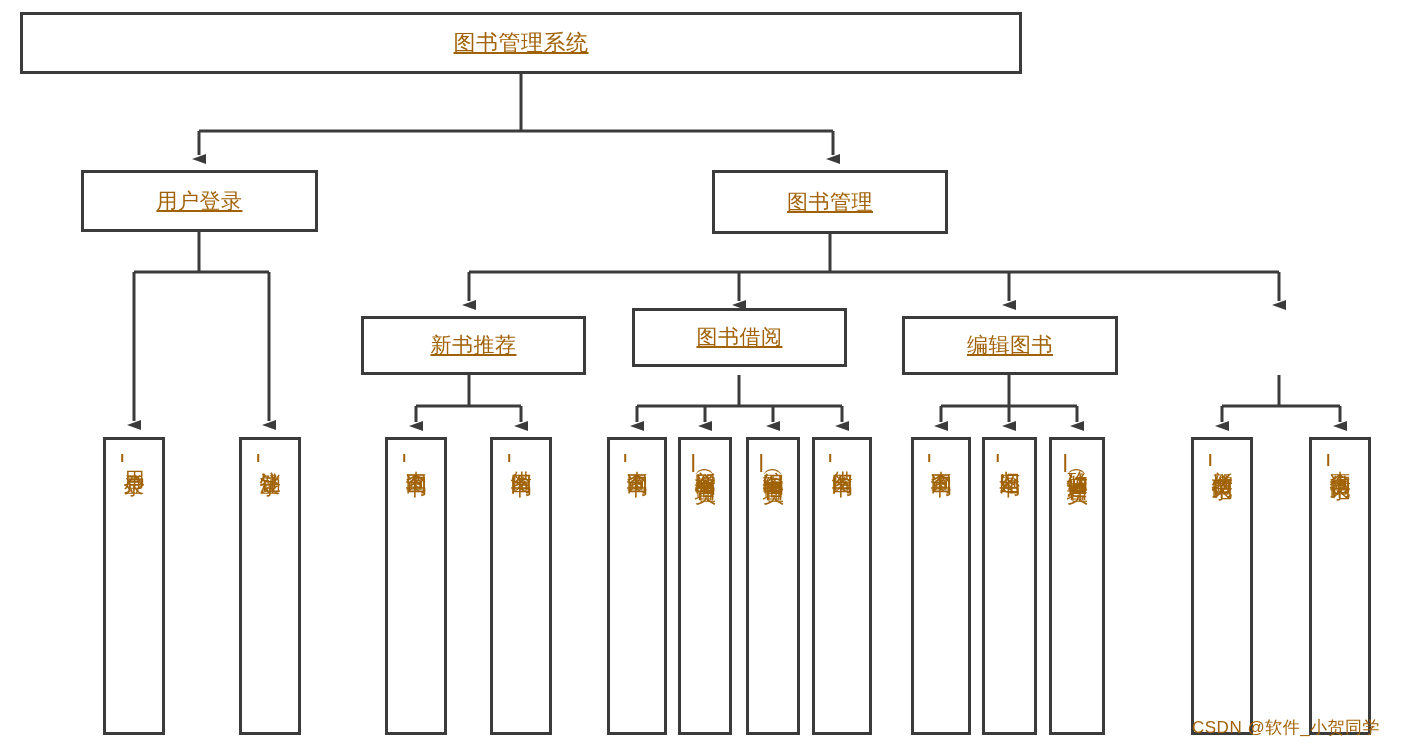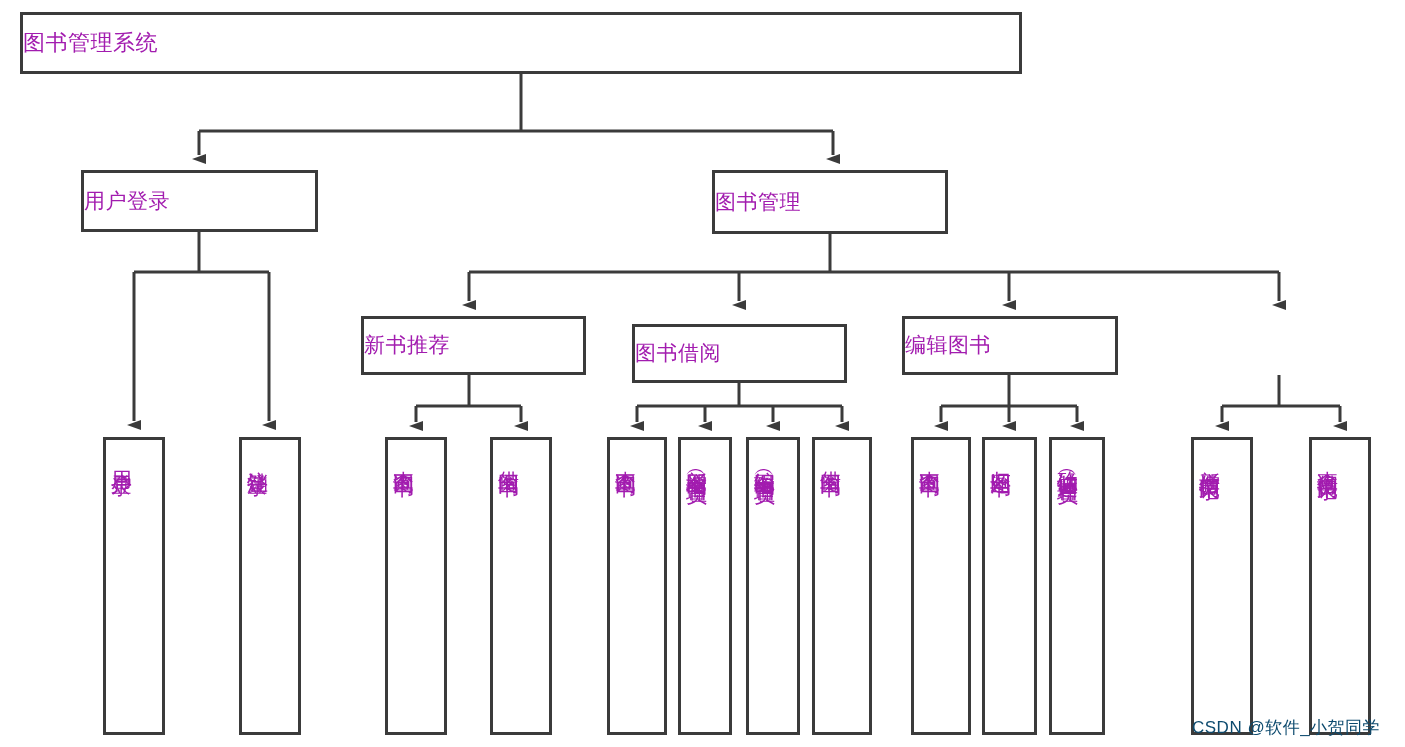--- a/index.html
+++ b/index.html
@@ -26,22 +26,23 @@
     height: 747px;
     pointer-events: none;
   }
   .node {
     position: absolute;
     box-sizing: border-box;
     background: #ffffff;
     border: 3px solid #3b3b3b;
     display: flex;
     align-items: center;
-    justify-content: flex-start;
-    color: #a21caf;
+    justify-content: center;
+    color: #a16207;
+    text-decoration: underline;
   }
   .node .label {
     font-size: 21px;
     line-height: 1.15;
     letter-spacing: 0.5px;
     white-space: nowrap;
     text-align: center;
   }
   .node.vertical {
     align-items: flex-start;
@@ -52,21 +53,21 @@
     text-orientation: upright;
     font-size: 21px;
     line-height: 1.45;
     letter-spacing: 2px;
     white-space: nowrap;
   }
   .node.root .label { font-size: 22px; }
   .watermark {
     position: absolute;
     font-size: 17px;
-    color: #0c4a6e;
+    color: #a16207;
     letter-spacing: 0.5px;
     white-space: nowrap;
     font-family: "Liberation Sans", "DejaVu Sans", sans-serif;
   }
 </style>
 </head>
 <body>
 
 <div id="canvas">
 
@@ -127,21 +128,21 @@
   <div class="node" style="left:81px; top:170px; width:237px; height:62px;">
     <span class="label">用户登录</span>
   </div>
   <div class="node" style="left:712px; top:170px; width:236px; height:64px;">
     <span class="label">图书管理</span>
   </div>
 
   <div class="node" style="left:361px; top:316px; width:225px; height:59px;">
     <span class="label">新书推荐</span>
   </div>
-  <div class="node" style="left:632px; top:324px; width:215px; height:59px;">
+  <div class="node" style="left:632px; top:308px; width:215px; height:59px;">
     <span class="label">图书借阅</span>
   </div>
   <div class="node" style="left:902px; top:316px; width:216px; height:59px;">
     <span class="label">编辑图书</span>
   </div>
 
   <div class="node vertical" style="left:103px; top:437px; width:62px; height:298px;">
     <span class="label">用户登录</span>
   </div>
   <div class="node vertical" style="left:239px; top:437px; width:62px; height:298px;">

